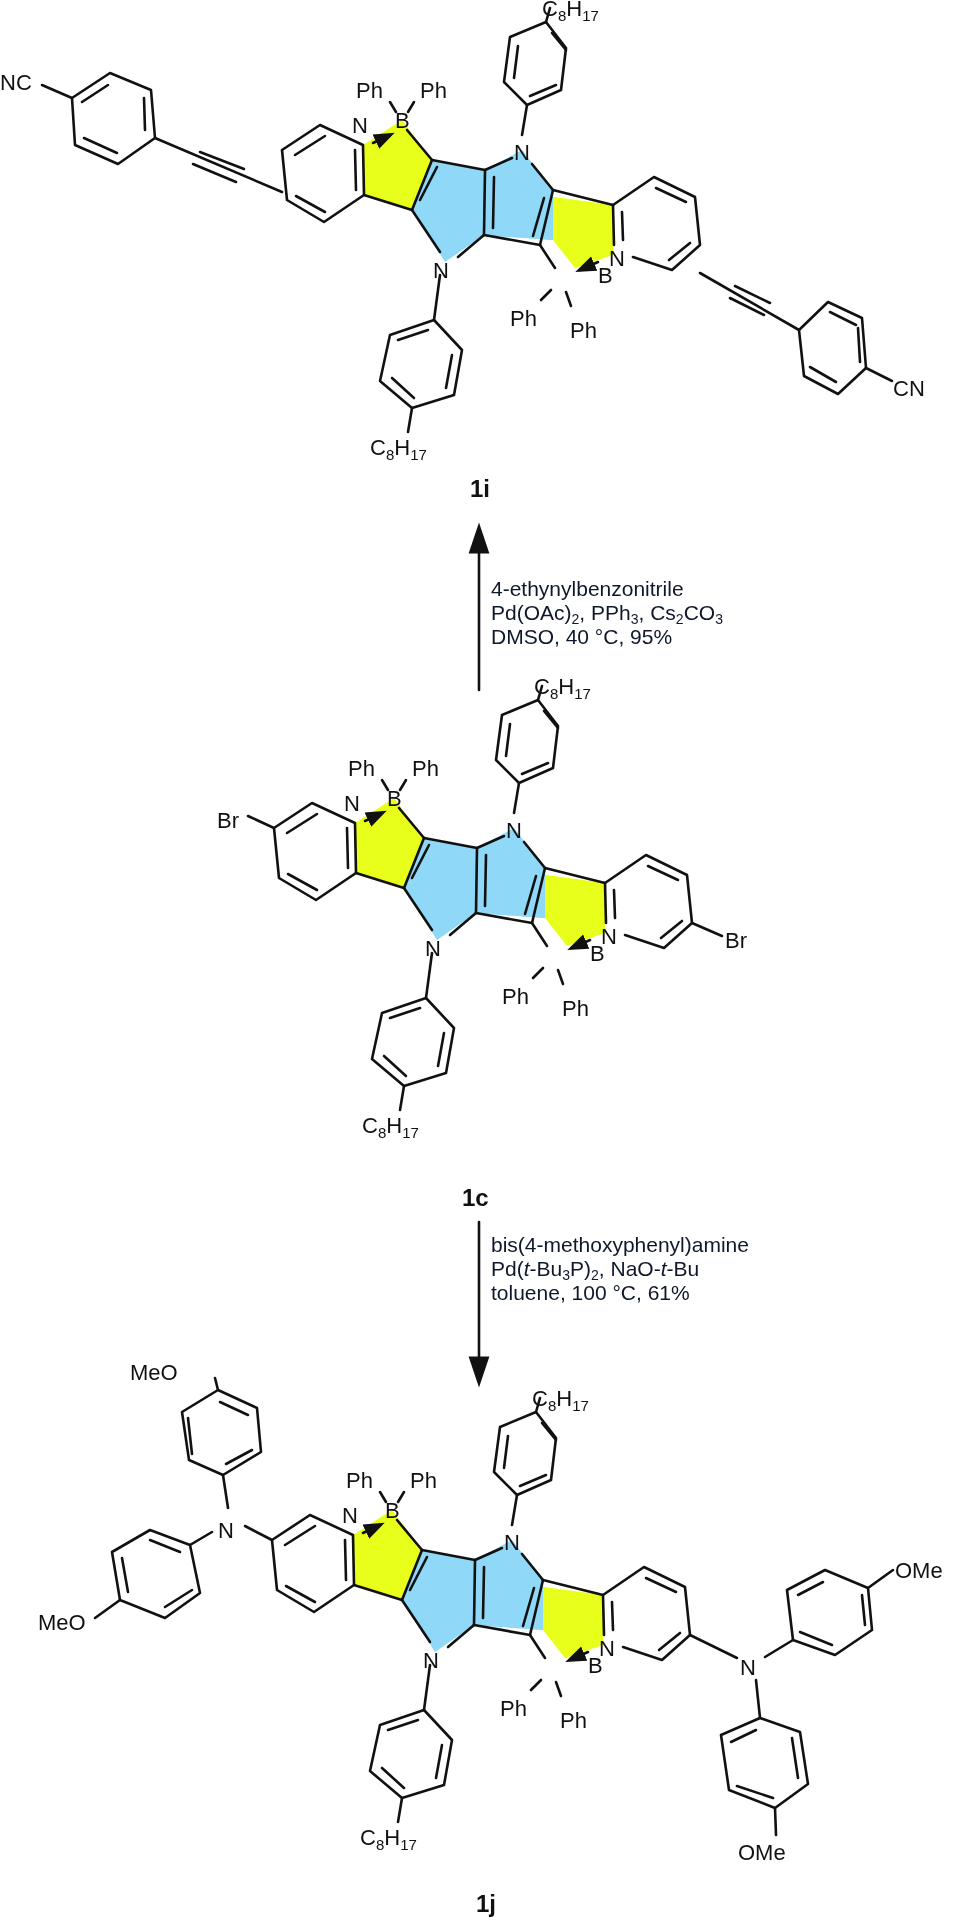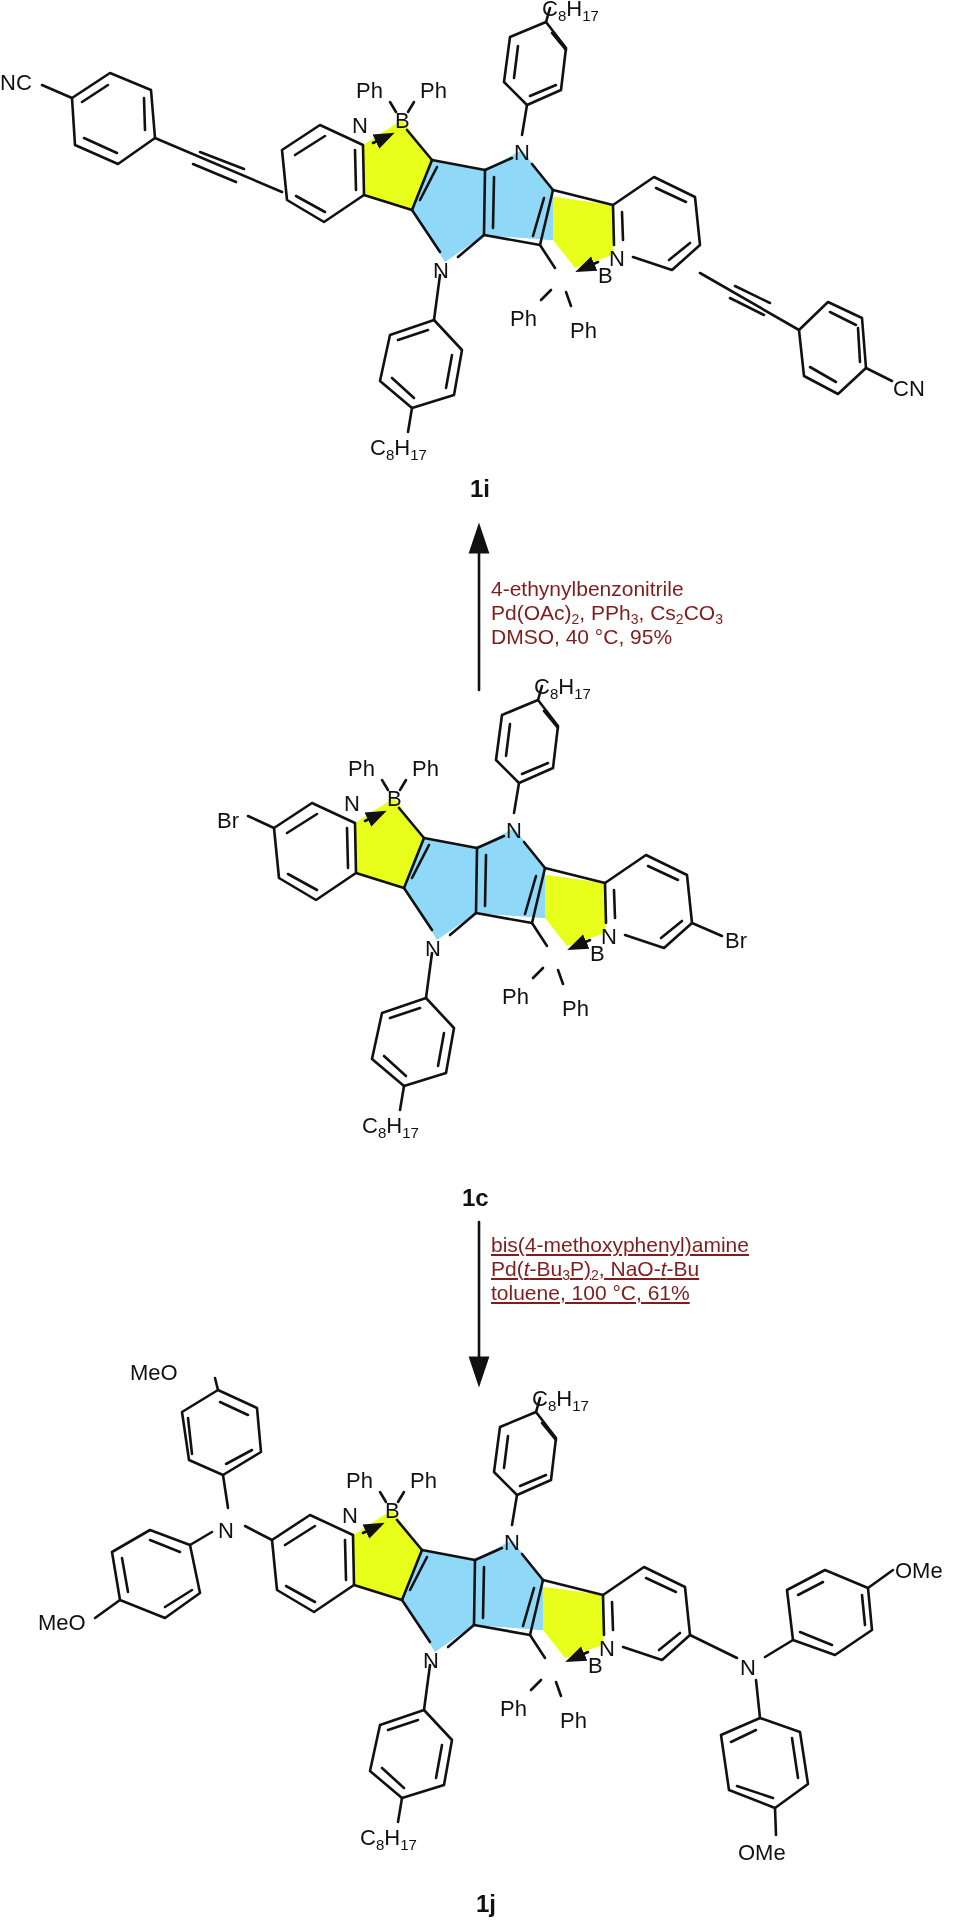--- a/index.html
+++ b/index.html
@@ -4,21 +4,21 @@
 <style>
   html,body{margin:0;padding:0;background:#ffffff;}
   body{width:964px;height:1921px;position:relative;overflow:hidden;font-family:"Liberation Sans",sans-serif;color:#111;}
   svg.scheme{position:absolute;left:0;top:0;width:964px;height:1921px;}
   .bond{stroke:#111;stroke-width:2.6;fill:none;stroke-linecap:round;stroke-linejoin:round;}
   .ylw{fill:#e8ff1c;stroke:none;}
   .blu{fill:#8fd8f7;stroke:none;}
   .lbl{font-family:"Liberation Sans",sans-serif;font-size:22px;fill:#111;}
   .sub{font-size:15px;}
   .cmpd{font-family:"Liberation Sans",sans-serif;font-size:24px;font-weight:bold;fill:#111;}
-  .cond{position:absolute;font-family:"Liberation Sans",sans-serif;font-size:21px;line-height:24px;color:#7f1d1d;white-space:nowrap;}
+  .cond{position:absolute;font-family:"Liberation Sans",sans-serif;font-size:21px;line-height:24px;color:#0f172a;white-space:nowrap;}
   .cond sub{font-size:14px;vertical-align:-4px;line-height:0;}
   .cond div{margin:0;}
 </style>
 </head>
 <body>
 
 <svg class="scheme" viewBox="0 0 964 1921" xmlns="http://www.w3.org/2000/svg">
   <defs>
     <marker id="ah" markerWidth="12" markerHeight="12" refX="6" refY="6" orient="auto">
       <path d="M0,2 L12,6 L0,10 z" fill="#111"></path>
@@ -182,17 +182,17 @@
   <text class="lbl" x="738" y="1860">OMe</text>
   <text class="cmpd" x="476" y="1912">1j</text>
 </svg>
 
 <div class="cond" style="left:491px;top:577px;">
   <div>4-ethynylbenzonitrile</div>
   <div><span>Pd(OAc)</span><sub>2</sub><span>, PPh</span><sub>3</sub><span>, Cs</span><sub>2</sub><span>CO</span><sub>3</sub></div>
   <div>DMSO, 40 °C, 95%</div>
 </div>
 
-<div class="cond" style="left:491px;top:1233px;text-decoration:underline;">
+<div class="cond" style="left:491px;top:1233px;">
   <div>bis(4-methoxyphenyl)amine</div>
   <div><span>Pd(</span><i>t</i><span>-Bu</span><sub>3</sub><span>P)</span><sub>2</sub><span>, NaO-</span><i>t</i><span>-Bu</span></div>
   <div>toluene, 100 °C, 61%</div>
 </div>
 
 </body></html>

